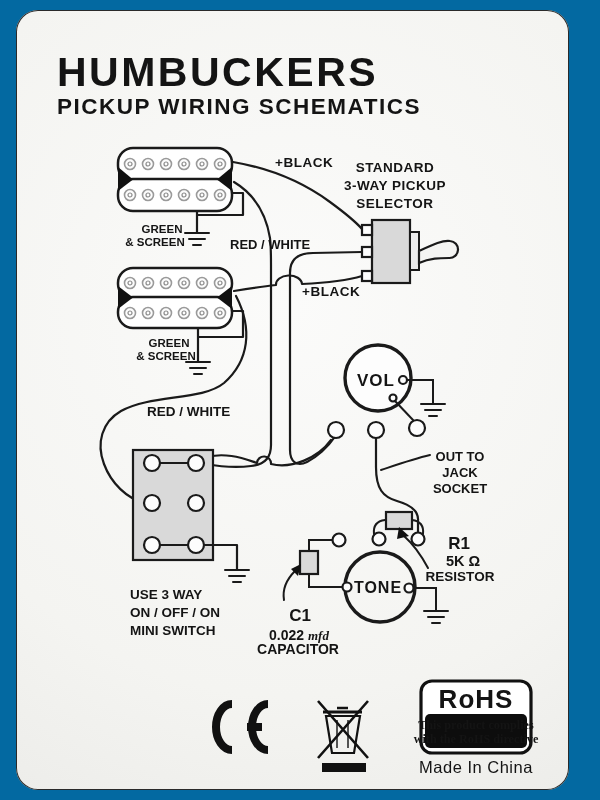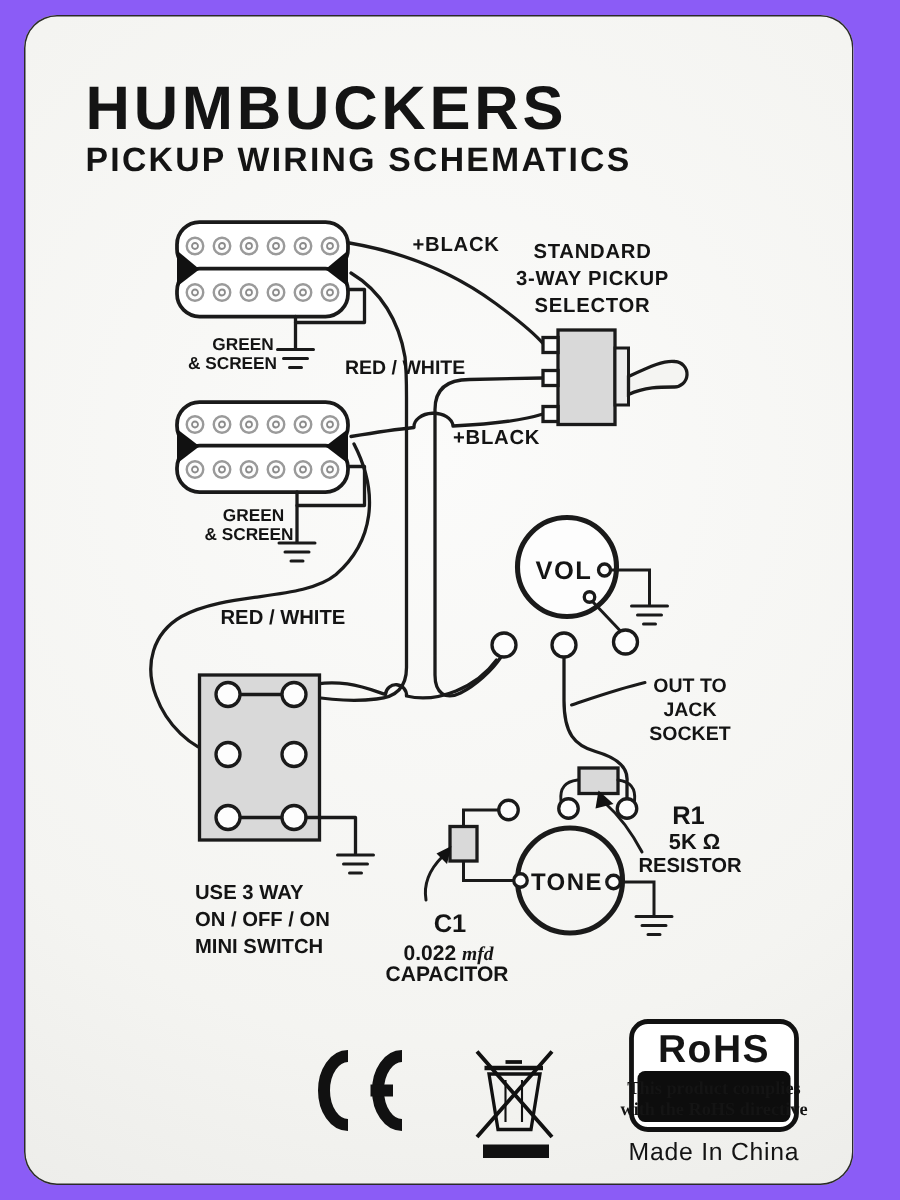--- a/index.html
+++ b/index.html
@@ -1,16 +1,16 @@
 <!DOCTYPE html>
 <html><head>
 <meta charset="utf-8">
 <style>
   html,body{margin:0;padding:0;background:#0c0c0c;}
-  .stage{position:relative;width:600px;height:800px;background:#8b5cf6;overflow:hidden;
+  .stage{position:relative;width:600px;height:800px;background:#0369a1;overflow:hidden;
          font-family:"Liberation Sans",sans-serif;}
   .card{position:absolute;left:16px;top:10px;width:553px;height:780px;border-radius:22px;
         background:radial-gradient(circle at 50% 38%, #fbfbfa 0%, #f4f4f1 70%, #ededea 100%);
         box-shadow:0 0 0 1px #2a2a2a inset;}
   svg{position:absolute;left:0;top:0;}
   text{font-family:"Liberation Sans",sans-serif;fill:#141414;}
   .w{stroke:#1a1a1a;stroke-width:2.2;fill:none;stroke-linecap:round;stroke-linejoin:round;}
   .thin{stroke:#1a1a1a;stroke-width:2;fill:none;stroke-linecap:round;}
   .comp{fill:#ffffff;stroke:#1a1a1a;stroke-width:2.5;}
   .gray{fill:#d9d9d9;stroke:#1a1a1a;stroke-width:2.2;}

